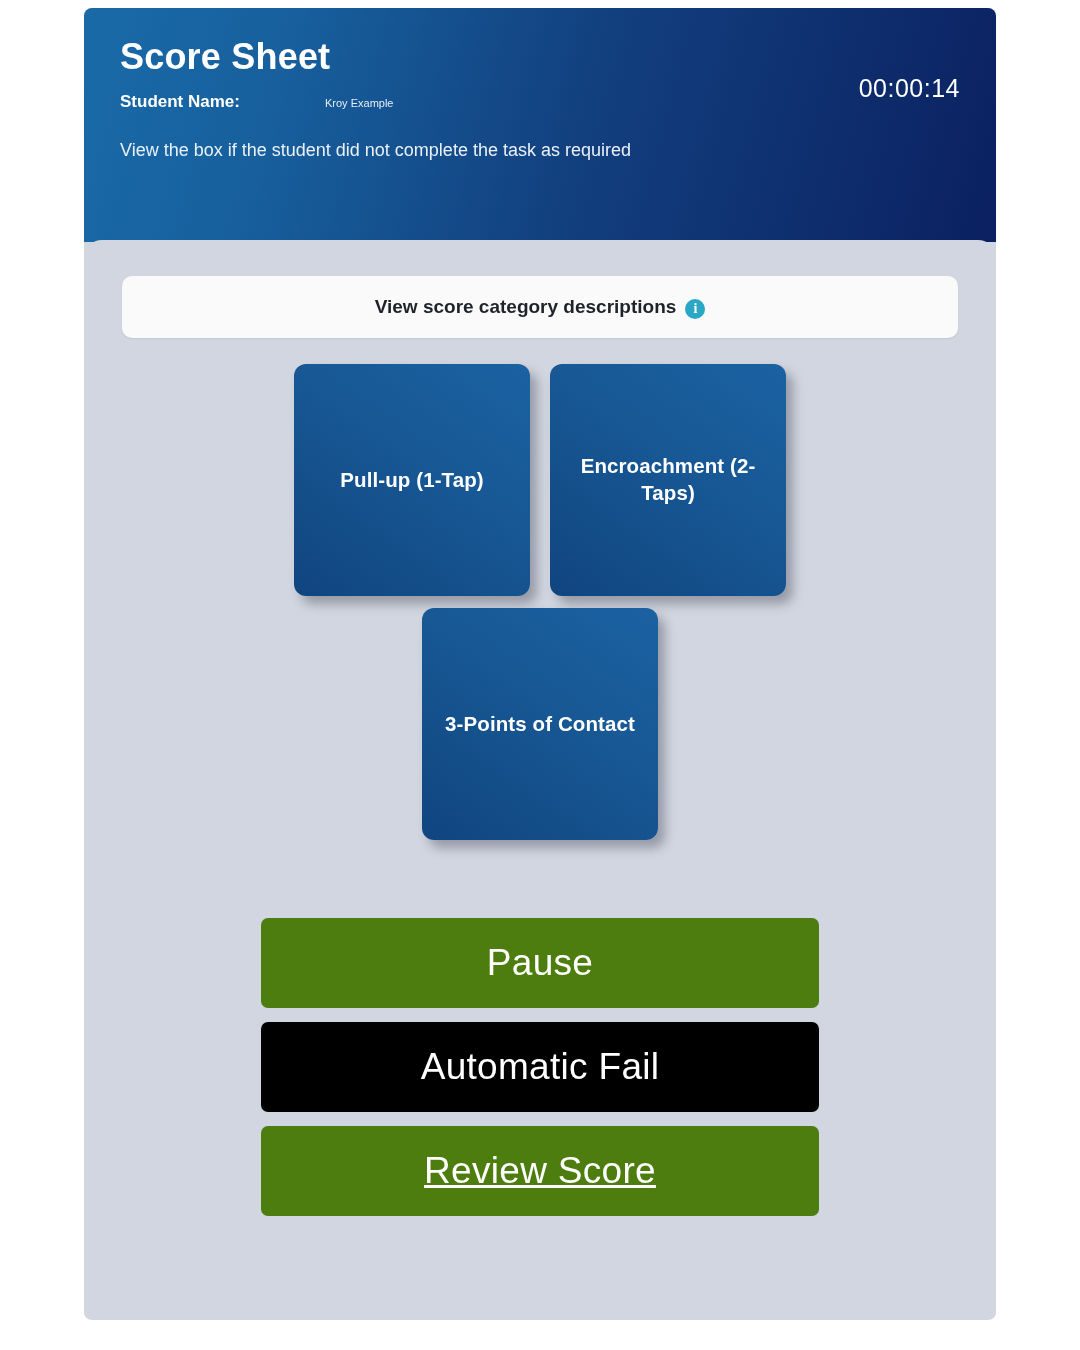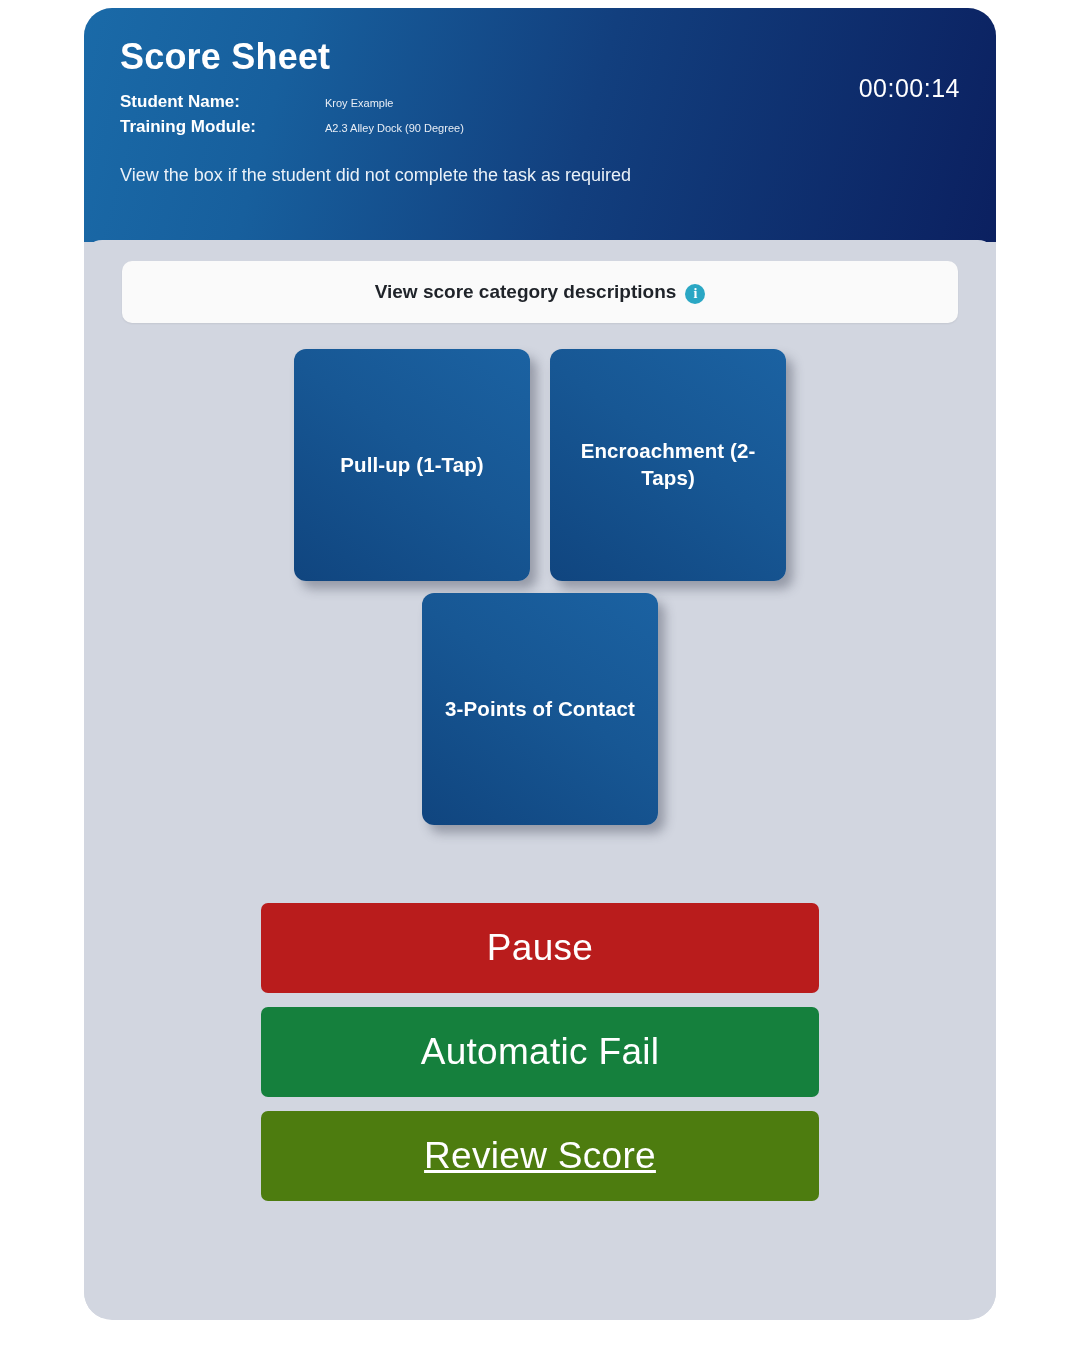--- a/index.html
+++ b/index.html
@@ -13,21 +13,21 @@
     font-family: "Liberation Sans", sans-serif;
     overflow: hidden;
   }
 
   .app-card {
     position: absolute;
     left: 84px;
     top: 8px;
     width: 912px;
     height: 1312px;
-    border-radius: 28px;
+    border-radius: 8px;
     overflow: hidden;
     background: #d2d6e0;
   }
 
   
   .header {
     position: relative;
     height: 234px;
     background: linear-gradient(105deg, #1a6aa8 0%, #175f9d 22%, #123f7e 55%, #0b2060 100%);
     box-sizing: border-box;
@@ -76,21 +76,21 @@
 
   
   .body-area {
     position: relative;
     background: #d2d6e0;
     height: 1078px;
     border-top-left-radius: 18px;
     border-top-right-radius: 18px;
     margin-top: -2px;
     box-sizing: border-box;
-    padding: 21px 38px 0 38px;
+    padding: 36px 38px 0 38px;
   }
 
   .info-bar {
     height: 62px;
     background: #fafafa;
     border-radius: 10px;
     display: flex;
     align-items: center;
     justify-content: center;
     box-shadow: 0 1px 2px rgba(0,0,0,0.07);
@@ -166,42 +166,38 @@
     color: #ffffff;
     font-size: 37px;
     font-family: "Liberation Sans", sans-serif;
     font-weight: 400;
     letter-spacing: 0.3px;
     cursor: pointer;
     display: flex;
     align-items: center;
     justify-content: center;
   }
-  .btn-pause { background: #b91c1c; }
-  .btn-fail { background: #15803d; }
+  .btn-pause { background: #4d7c0f; }
+  .btn-fail { background: #000000; }
   .btn-review { background: #4d7c0f; text-decoration: underline; }
 </style>
 </head>
 <body>
 
 <div class="app-card">
 
   <div class="header">
     <div class="header-title">Score Sheet</div>
     <div class="timer">00:00:14</div>
 
     <div class="meta-row">
       <span class="meta-label">Student Name:</span>
       <span class="meta-value">Kroy Example</span>
     </div>
 
-    <div class="meta-row">
-      <span class="meta-label">Training Module:</span>
-      <span class="meta-value">A2.3 Alley Dock (90 Degree)</span>
-    </div>
 
     <div class="header-hint">View the box if the student did not complete the task as required</div>
   </div>
 
   <div class="body-area">
 
     <div class="info-bar">
       <span class="info-bar-text">View score category descriptions</span>
       <span class="info-icon">i</span>
     </div>

